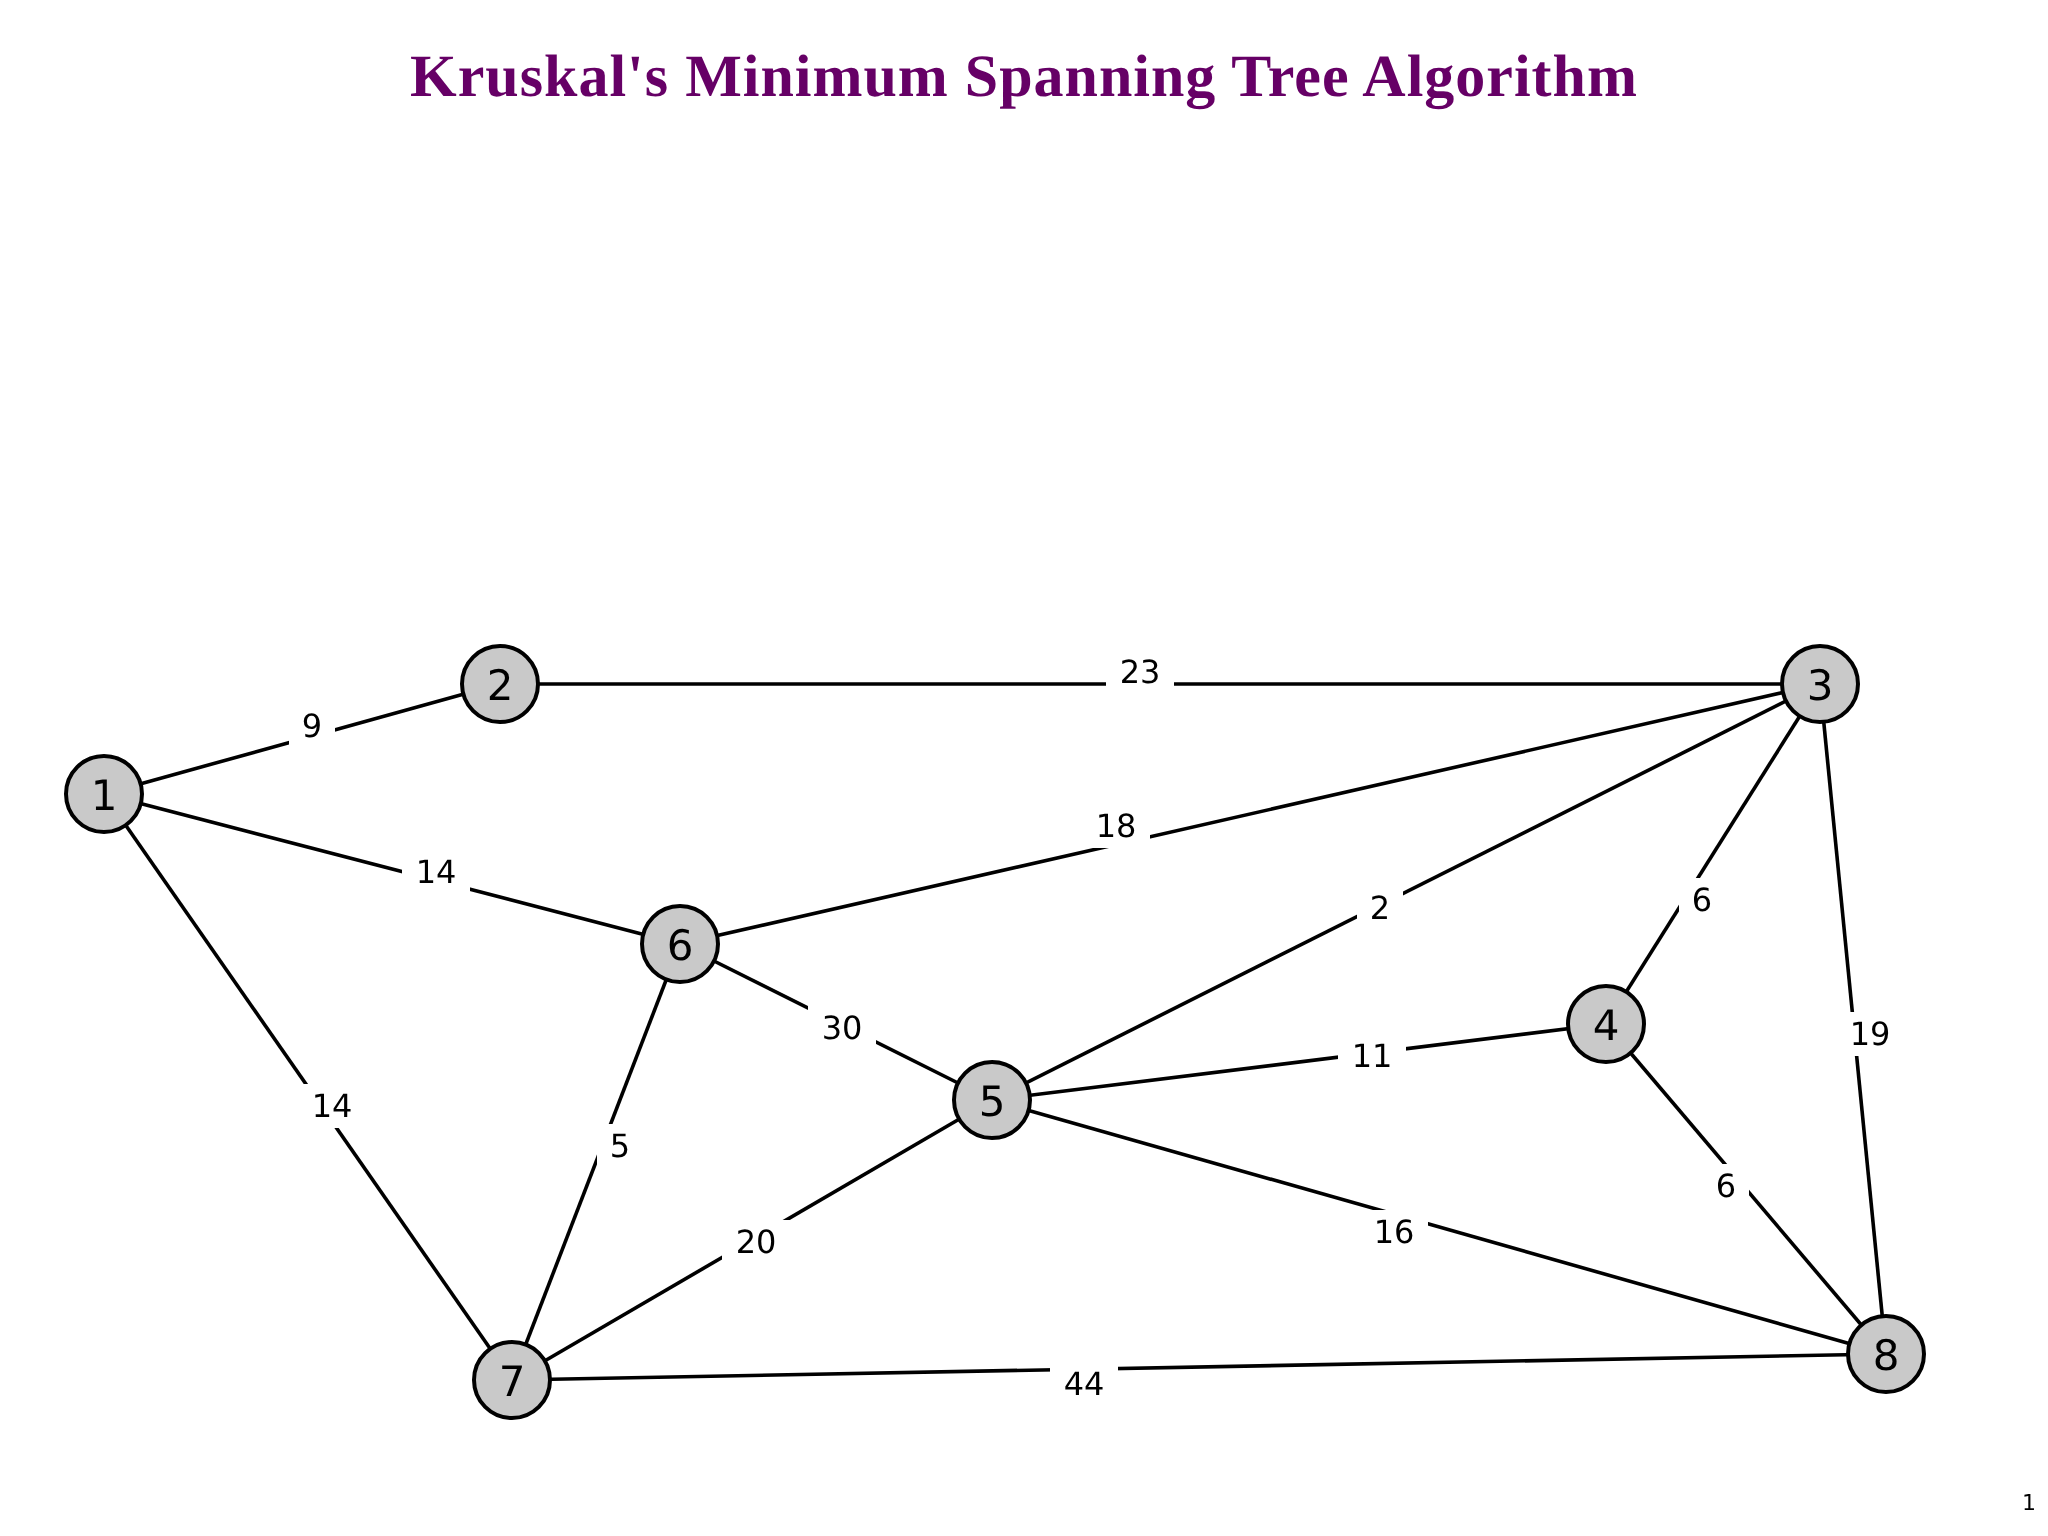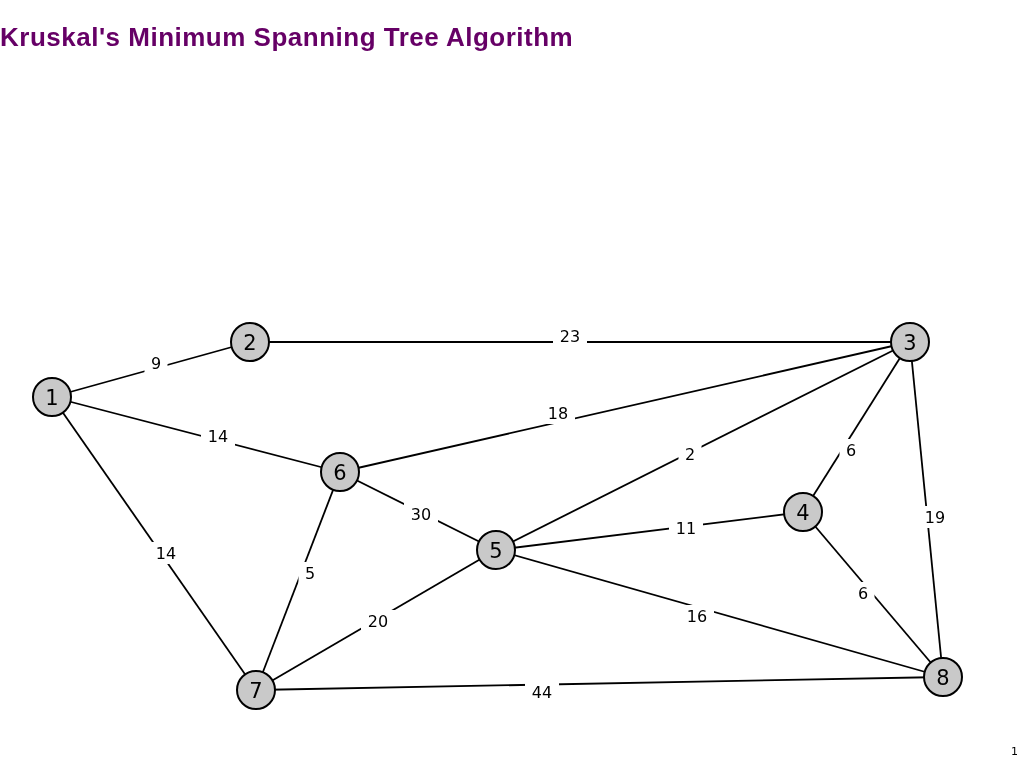--- a/index.html
+++ b/index.html
@@ -14,24 +14,24 @@
     background: #ffffff;
     overflow: hidden;
     font-family: "DejaVu Sans", sans-serif;
   }
   .slide-title {
     position: absolute;
     top: 22px;
     left: 0;
     width: 100%;
     margin: 0;
-    text-align: left;
-    font-size: 26px;
+    text-align: center;
+    font-size: 30px;
     font-weight: bold;
-    font-family: Liberation Sans, sans-serif;
+    font-family: Liberation Serif, serif;
     letter-spacing: 0.5px;
   }
   .graph-canvas {
     position: absolute;
     top: 0;
     left: 0;
   }
   .page-number {
     position: absolute;
     right: 6px;

